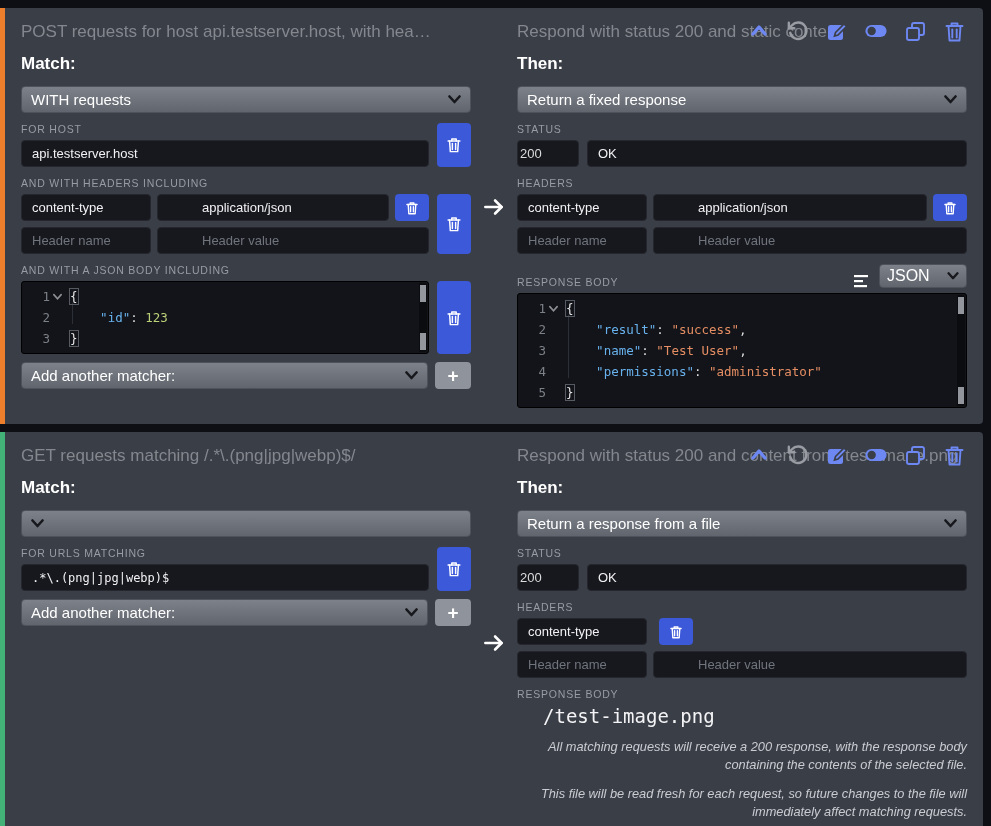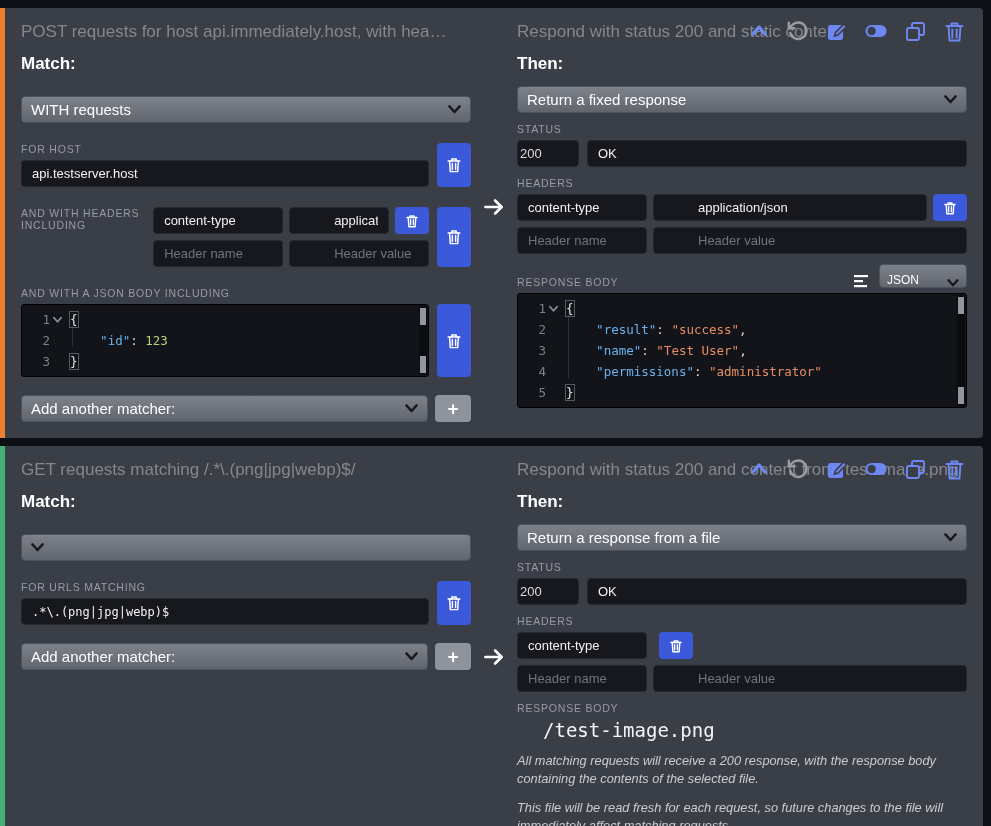--- a/index.html
+++ b/index.html
@@ -7,21 +7,21 @@
   .card { position:relative; margin:8px 8px 8px 0; background:#3a3e47; border-radius:0 4px 4px 0;
           padding:10px 16px 16px 16px; display:grid; grid-template-columns:1fr 46px 1fr; grid-template-rows:auto 1fr; }
   .card.rule1 { border-left:5px solid #ee7f2d; min-height:392px; }
   .card.rule2 { border-left:5px solid #43b277; min-height:402px; }
   .rule-title { font-size:17px; color:#84878e; font-weight:500; white-space:nowrap; overflow:hidden; margin-bottom:6px; padding-top:4px; }
   .title-right-wrap { grid-column:3; position:relative; overflow:hidden; }
   .title-left-wrap { grid-column:1; overflow:hidden; }
   .icon-row { position:absolute; right:2px; top:2px; display:flex; align-items:center; gap:17px; }
   .icon-row .hicon { width:22px; height:22px; display:flex; align-items:center; justify-content:center; cursor:pointer; }
   .col { display:flex; flex-direction:column; }
-  .col-left { grid-column:1; grid-row:2;gap:10px; }
+  .col-left { grid-column:1; grid-row:2; }
   .col-right { grid-column:3; grid-row:2; }
   .mid { grid-column:2; grid-row:2; position:relative; }
   .mid .arrow { position:absolute; left:50%; transform:translateX(-50%); }
   .card.rule1 .arrow { top:146px; }
   .card.rule2 .arrow { top:158px; }
   h3.sec-heading { font-size:17px; color:#ffffff; font-weight:600; margin:6px 0 12px 0; }
   .selectbox { height:27px; background:linear-gradient(180deg,#7d8189 0%,#61656d 100%); border:1px solid #4e525a;
                border-radius:4px; color:#fff; font-size:15px; display:flex; align-items:center; padding:0 9px;
                cursor:pointer; position:relative; }
   .selectbox .sel-label { flex:1; white-space:nowrap; overflow:hidden; }
@@ -62,35 +62,35 @@
   .tok-num { color:#bcd279; }
   .tok-str { color:#e58e63; }
   .ed-scroll { position:absolute; top:1px; right:1px; bottom:1px; width:8px; background:#0b0c10; border-radius:0 3px 3px 0; }
   .ed-scroll .thumb { position:absolute; left:1px; right:1px; height:17px; background:#93969d; }
   .ed-scroll .thumb.t { top:2px; } .ed-scroll .thumb.b { bottom:2px; }
   .indent-guide { position:absolute; left:50px; top:21px; width:1px; background:#2c2f36; }
   
   .rb-label-row { display:flex; align-items:flex-end; margin-top:10px; margin-bottom:5px; }
   .rb-label-row .field-label { margin-bottom:0; flex:1; }
   .fmt-icon { margin-right:9px; cursor:pointer; display:flex; align-items:center; }
-  .mini-select { height:24px; width:88px; font-size:12px; padding:0 7px;align-items:flex-end; }
+  .mini-select { height:24px; width:88px; font-size:16px; padding:0 7px; }
   
   .file-row { display:flex; align-items:center; }
   .change-file-btn { flex:1; height:30px; background:#3c59da; border:none; border-radius:4px; color:#fff;
                      font-size:14.5px; cursor:pointer; font-family:"Liberation Sans",sans-serif; }
   .file-path { flex:none; margin-left:26px; color:#f4f4f6; font-family:"DejaVu Sans Mono",monospace; font-size:19px; }
-  .note { font-style:italic; color:#cbccd2; font-size:12.8px; line-height:1.42; margin-top:11px; }
+  .note { font-style:italic; color:#cbccd2; font-size:12.8px; line-height:1.42; margin-top:11px;text-align:right; }
 </style>
 </head>
 <body>
 
 <div class="card rule1">
 
   <div class="title-left-wrap">
-    <div class="rule-title">POST requests for host api.immediately.host, with hea…</div>
+    <div class="rule-title">POST requests for host api.testserver.host, with hea…</div>
   </div>
   <div></div>
   <div class="title-right-wrap">
     <div class="rule-title">Respond with status 200 and static content</div>
     <div class="icon-row">
       <span class="hicon">
         <svg width="20" height="20" viewBox="0 0 20 20">
             <polyline points="4,13 10,6 16,13" fill="none" stroke="#6d87f3" stroke-width="3.4" stroke-linecap="round" stroke-linejoin="round"></polyline>
           </svg>
       </span>
@@ -149,21 +149,21 @@
         <svg width="14" height="16" viewBox="0 0 19 21" fill="none" stroke="#fff" stroke-width="2" stroke-linecap="round" stroke-linejoin="round">
             <path d="M1.5 5 h16"></path>
             <path d="M6.5 5 V2.5 h6 V5"></path>
             <path d="M3.5 5 l1 14.5 h10 l1-14.5"></path>
             <path d="M7.3 8.5 v8"></path>
             <path d="M11.7 8.5 v8"></path>
           </svg>
       </button>
     </div>
 
-    <div class="section" style="flex-direction:row;">
+    <div class="section" style="flex-direction:column;">
       <div class="field-label">AND WITH HEADERS INCLUDING</div>
       <div style="display:flex;align-items:stretch;">
         <div class="hdr-rows">
           <div class="hdr-row">
             <input class="txt name" value="content-type" style="">
             <input class="txt val" value="application/json" style="">
             <button class="del-btn small">
               <svg width="12" height="14" viewBox="0 0 19 21" fill="none" stroke="#fff" stroke-width="2.2" stroke-linecap="round" stroke-linejoin="round">
                   <path d="M1.5 5 h16"></path>
                   <path d="M6.5 5 V2.5 h6 V5"></path>

